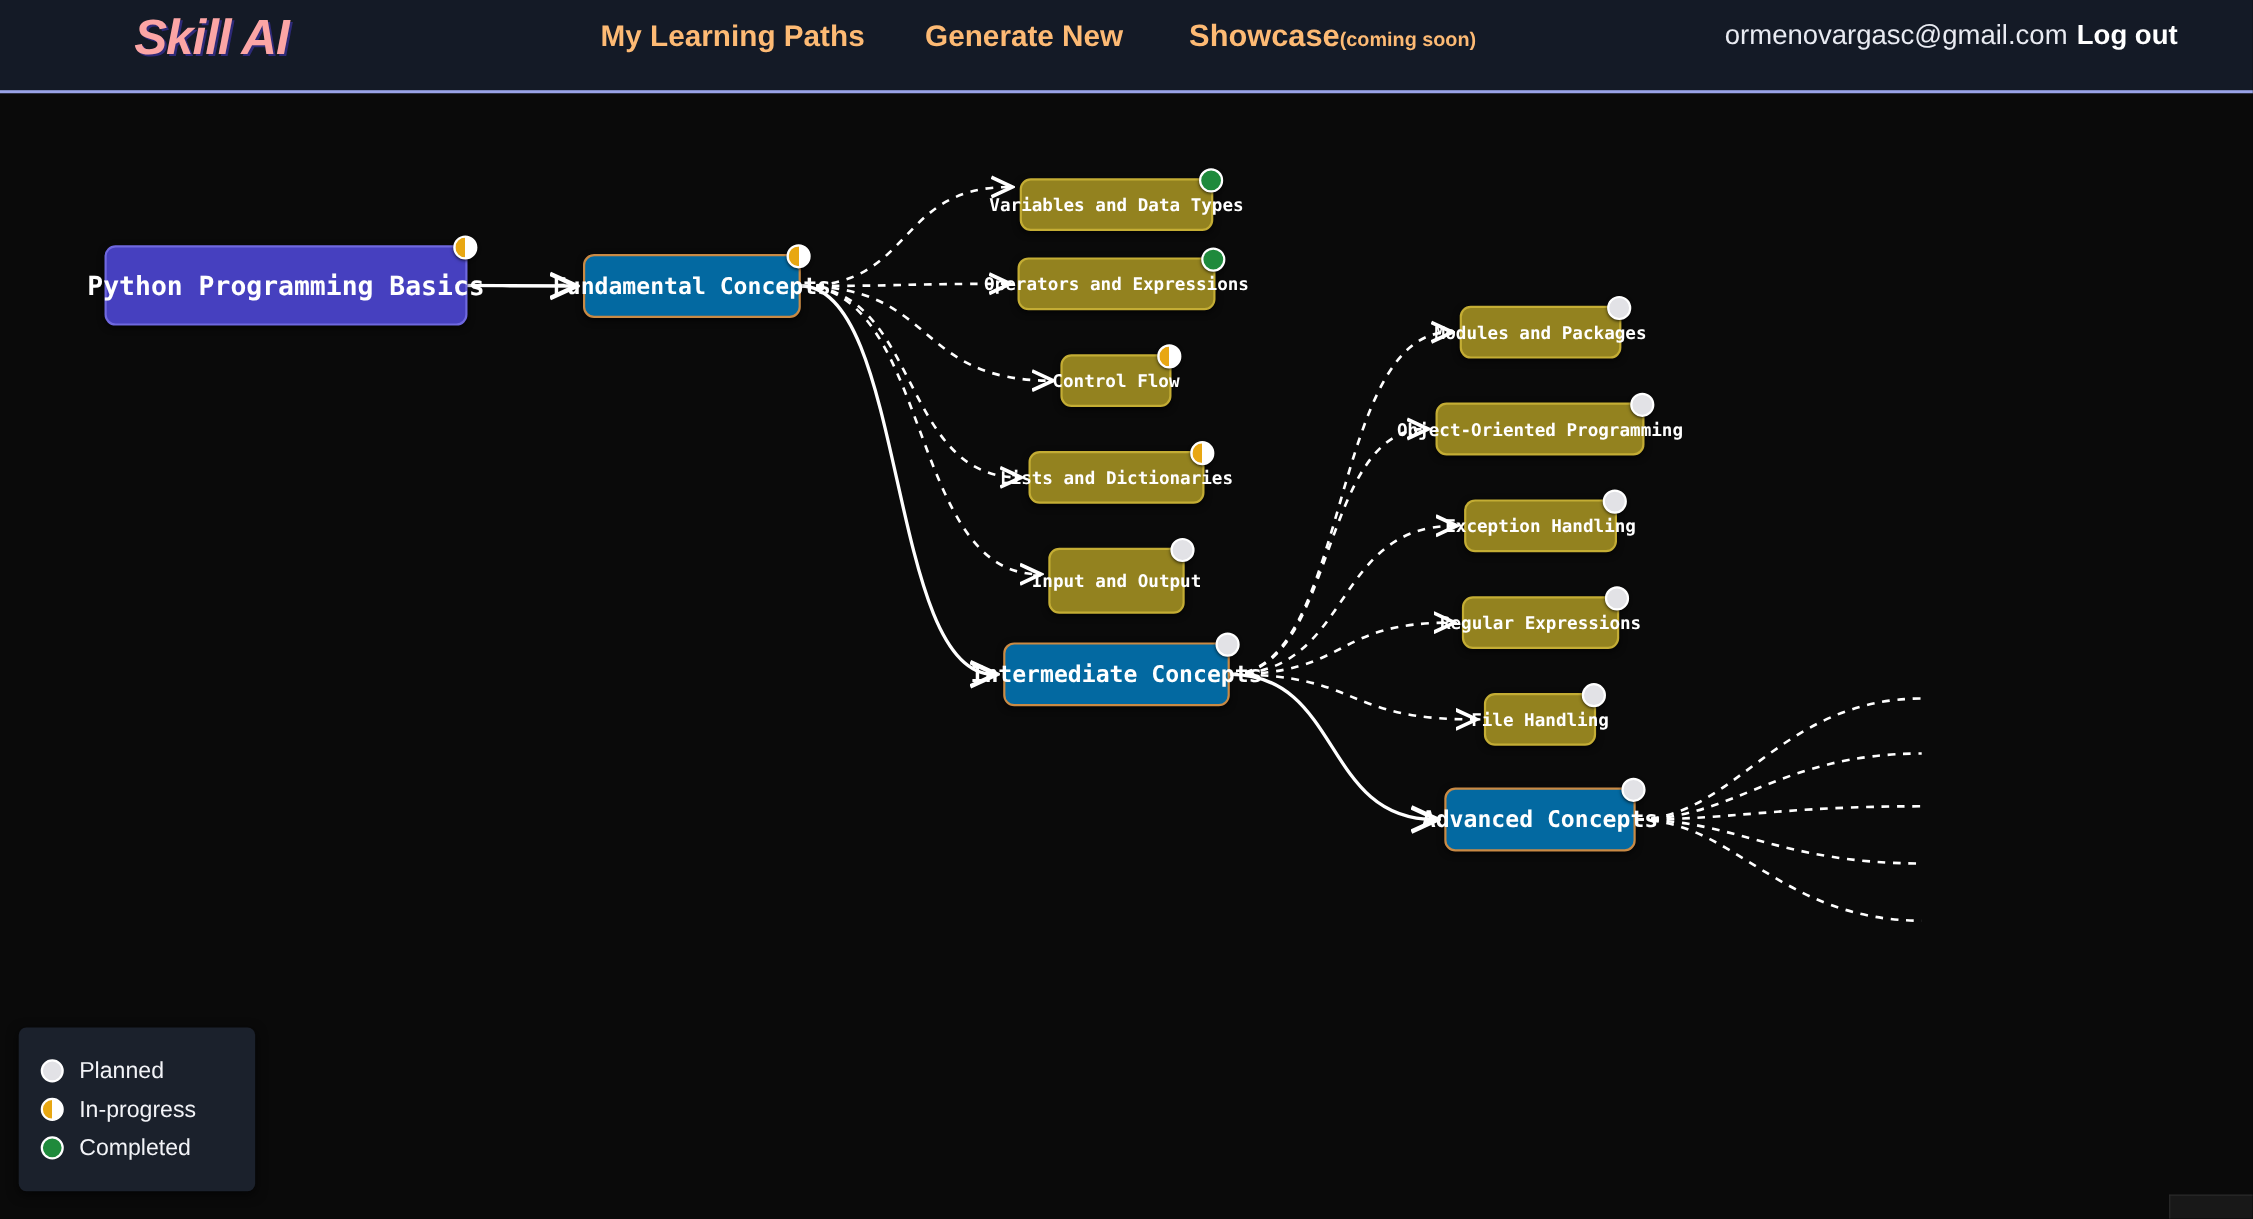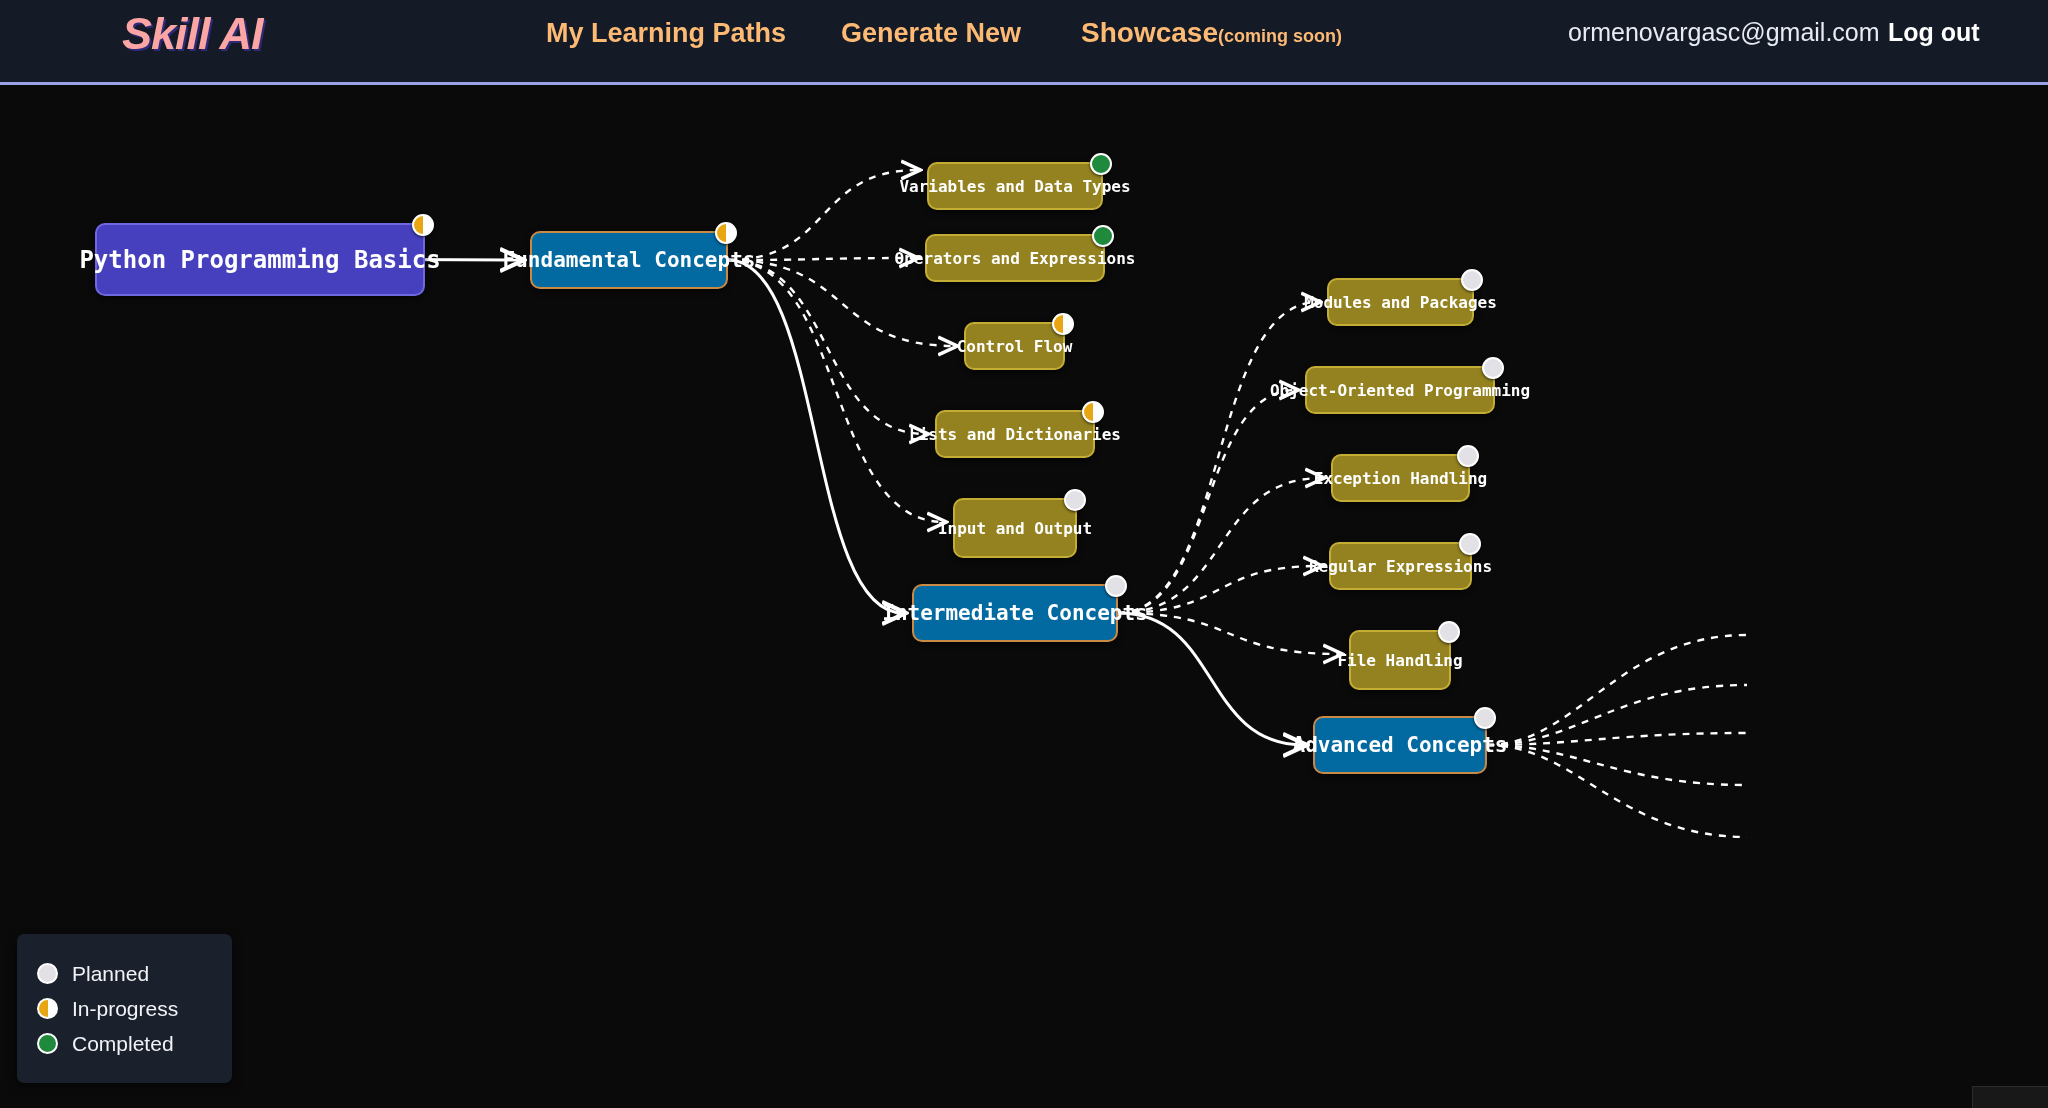--- a/index.html
+++ b/index.html
@@ -270,21 +270,21 @@
         <span class="status-dot status-planned"></span>
       </div>
       <div class="node node-leaf" style="left: 1331px; top: 369px; width: 139px; height: 48px;">
         <span>Exception Handling</span>
         <span class="status-dot status-planned"></span>
       </div>
       <div class="node node-leaf" style="left: 1329px; top: 457px; width: 143px; height: 48px;">
         <span>Regular Expressions</span>
         <span class="status-dot status-planned"></span>
       </div>
-      <div class="node node-leaf" style="left: 1349px; top: 545px; width: 102px; height: 60px;">
+      <div class="node node-leaf" style="left: 1349px; top: 545px; width: 102px; height: 48px;">
         <span>File Handling</span>
         <span class="status-dot status-planned"></span>
       </div>
       <div class="node node-branch" style="left: 1313px; top: 631px; width: 174px; height: 58px;">
         <span>Advanced Concepts</span>
         <span class="status-dot status-planned"></span>
       </div>
     </div>
 
   <div id="legend-panel">

